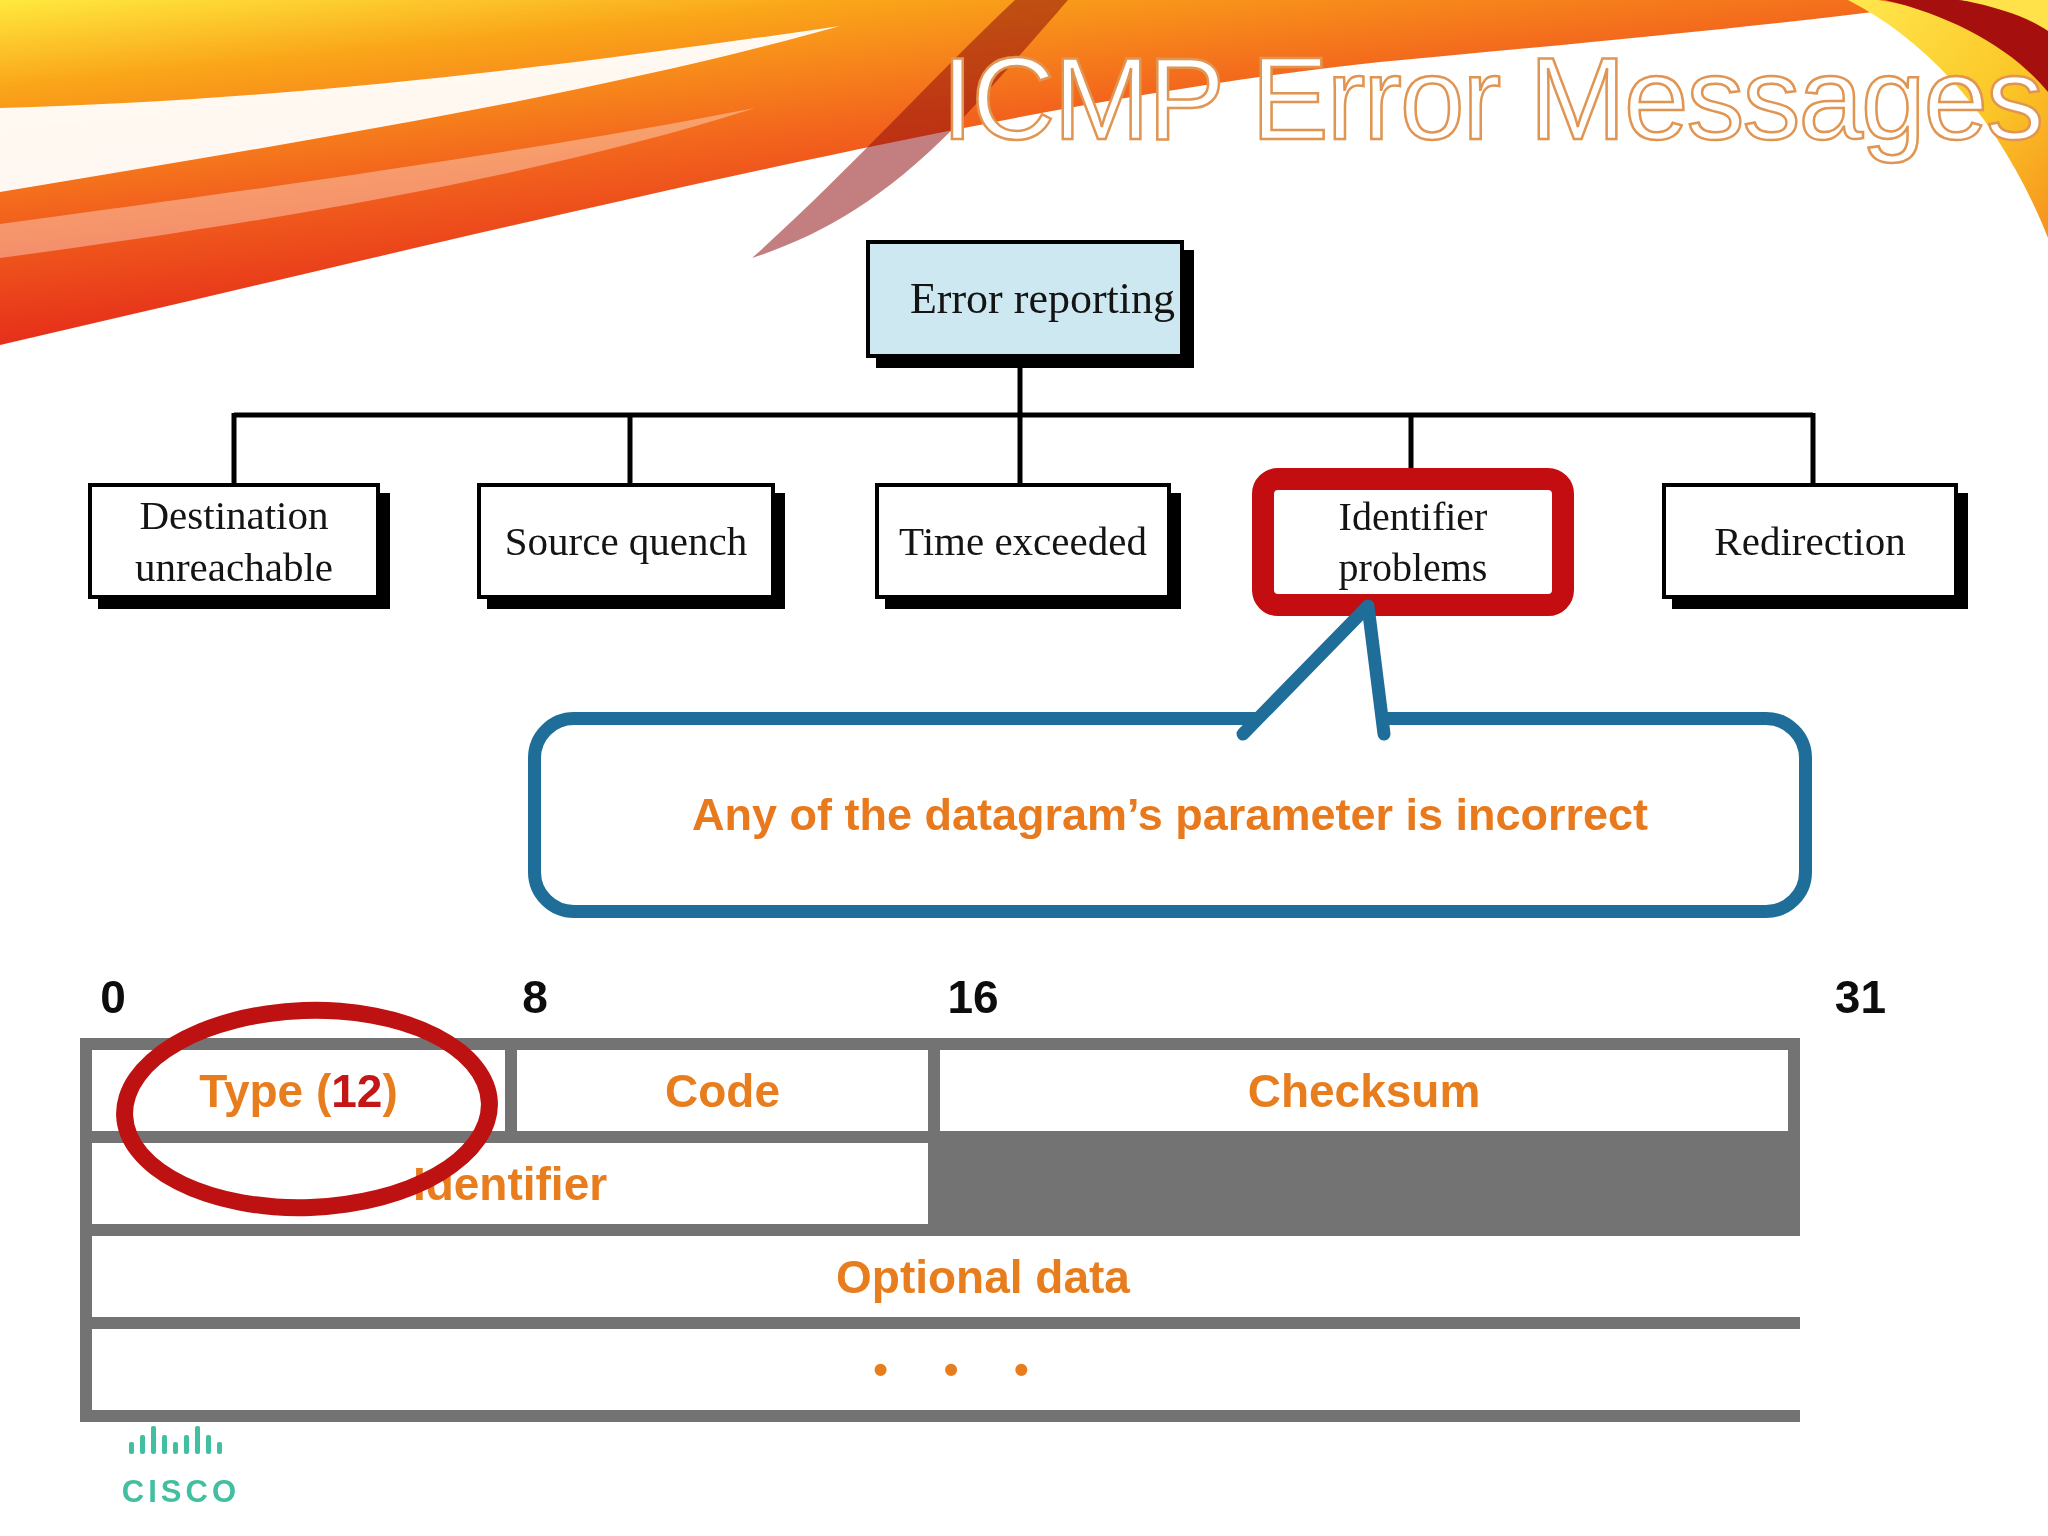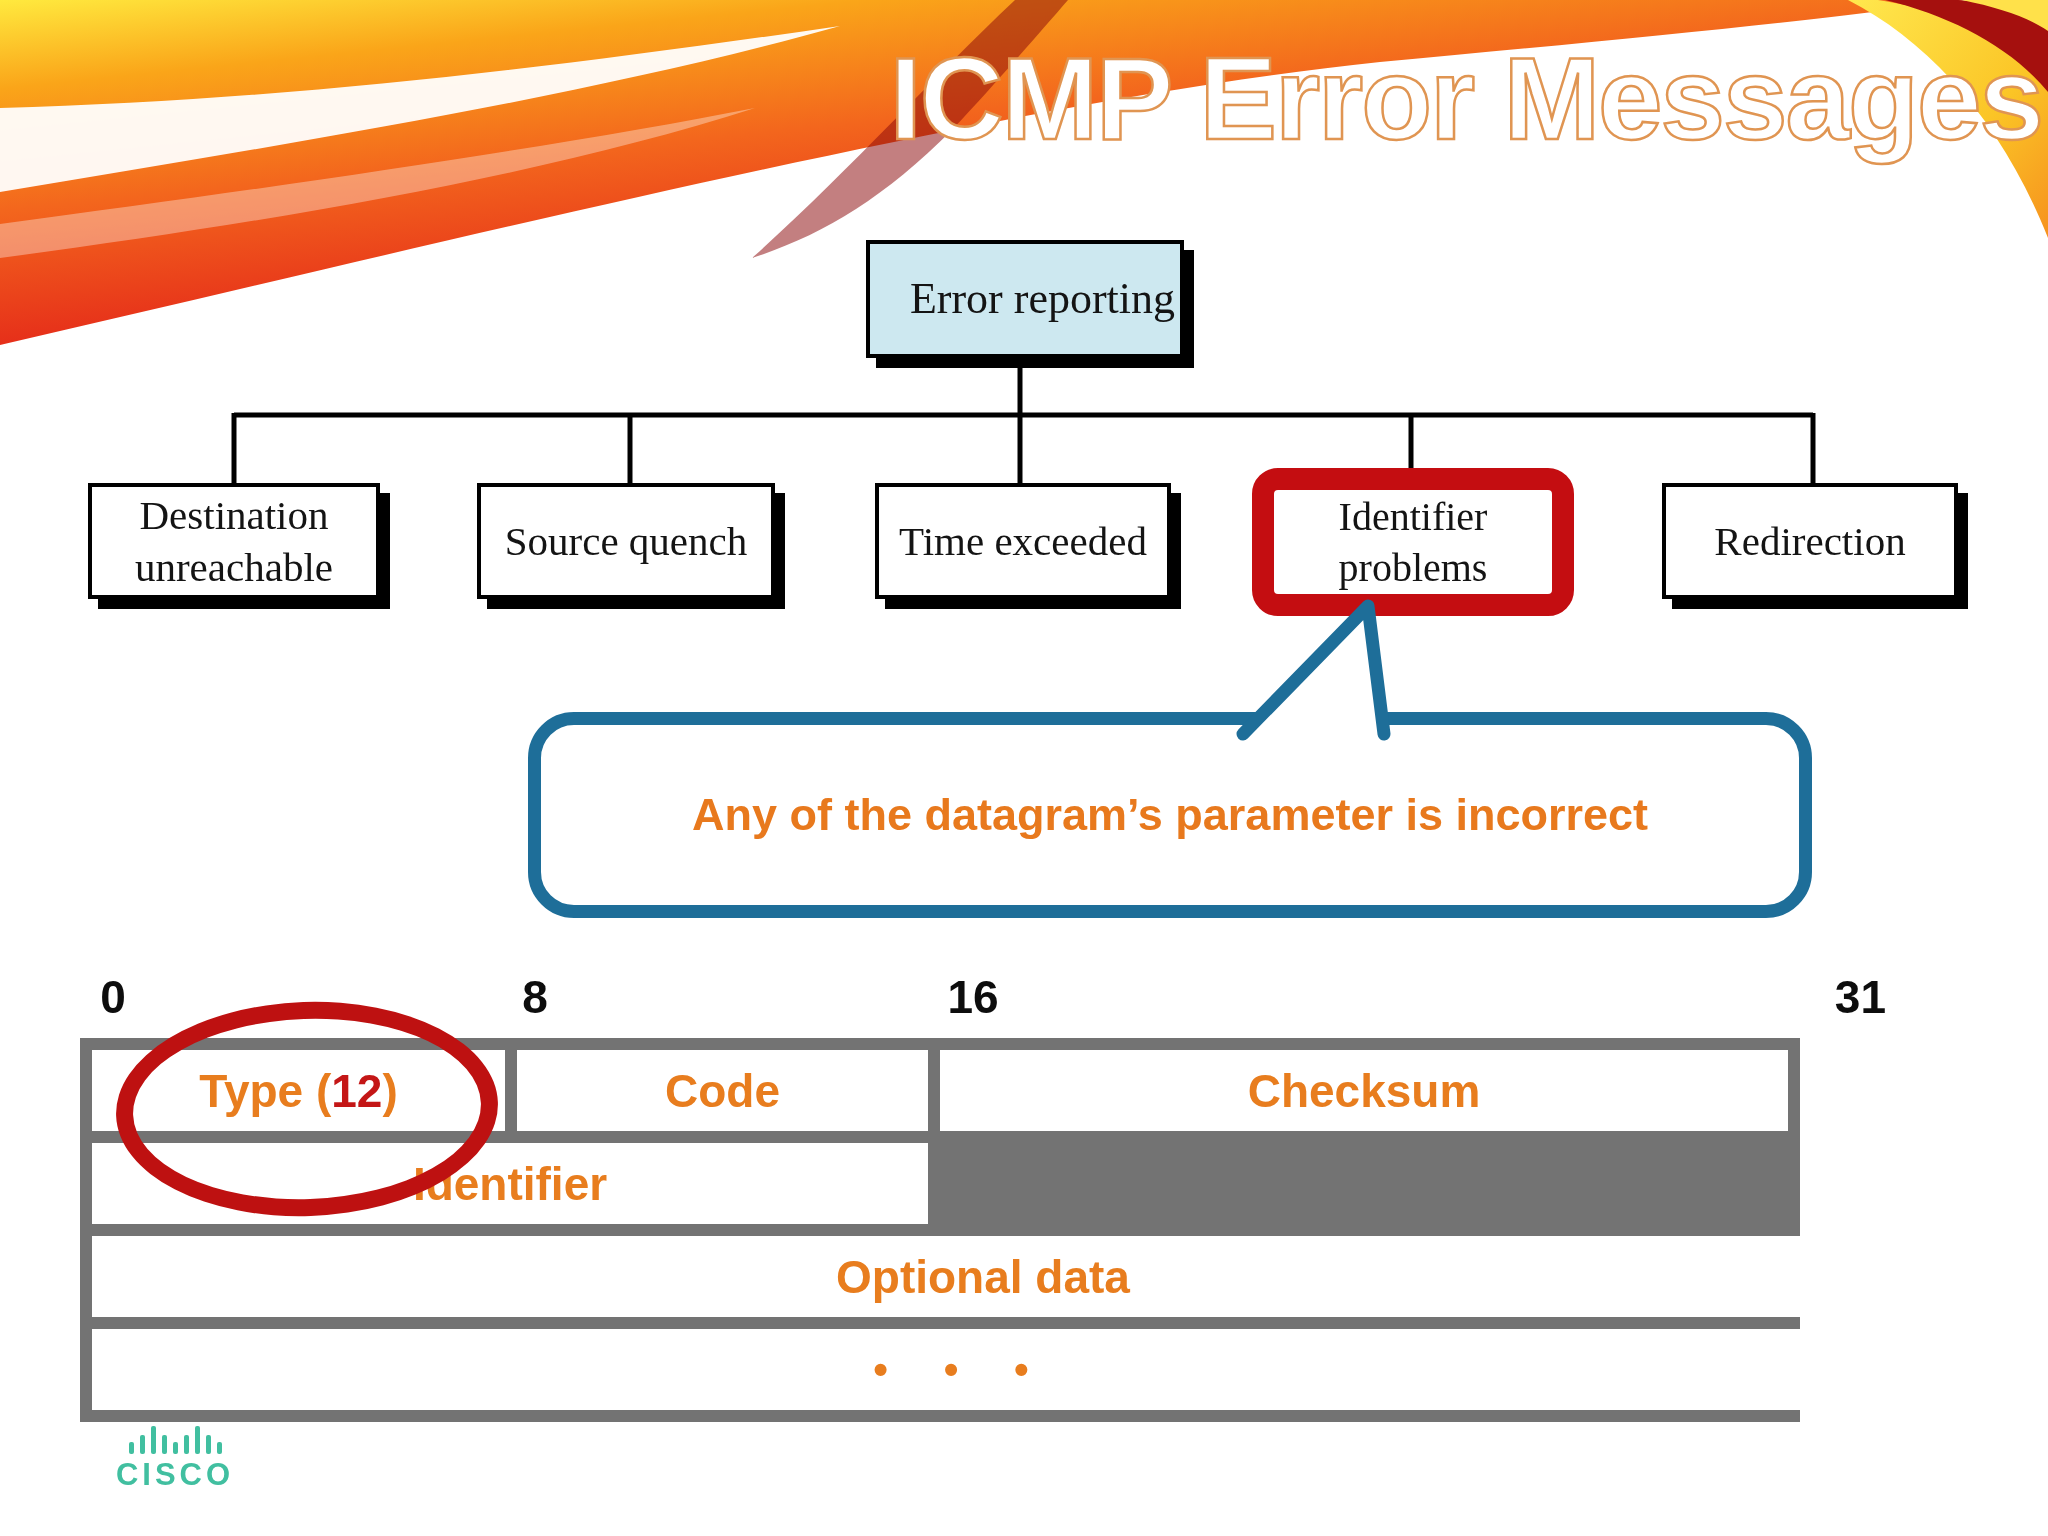--- a/index.html
+++ b/index.html
@@ -5,21 +5,21 @@
   html,body{margin:0;padding:0;background:#888;}
   .slide{
     position:relative;width:2048px;height:1536px;background:#ffffff;
     overflow:hidden;font-family:"Liberation Sans",sans-serif;
   }
   svg.overlay{position:absolute;left:0;top:0;pointer-events:none;}
 
   
   .slide-title{
     position:absolute;top:36px;right:6px;margin:0;
-    font-family:"Liberation Sans",sans-serif;font-weight:bold;
+    font-family:"Liberation Sans",sans-serif;font-weight:normal;
     font-size:116px;letter-spacing:-2px;line-height:1.1;
     color:#ffffff;-webkit-text-stroke:2.5px #E09552;
     text-stroke:2.5px #E09552;white-space:nowrap;z-index:3;
   }
 
   
   .tree-box{
     position:absolute;background:#ffffff;border:4px solid #000;
     box-shadow:10px 10px 0 #000;display:flex;align-items:center;justify-content:center;
     text-align:center;font-family:"Liberation Serif",serif;font-size:41px;
@@ -62,22 +62,22 @@
     position:absolute;left:116px;top:1002px;width:382px;height:214px;
     border:17px solid #BE1111;border-radius:50%;box-sizing:border-box;
     transform:rotate(-2deg);z-index:6;
   }
 
   
   .cisco{position:absolute;left:110px;top:1424px;z-index:6;width:130px;text-align:center;}
   .cisco-bars{display:flex;align-items:flex-end;justify-content:center;gap:6px;height:30px;}
   .cisco-bars i{display:block;width:5px;background:#41BFA0;border-radius:2px;}
   .cisco-text{
-    margin-top:3px;font-weight:bold;font-size:31px;letter-spacing:4px;
-    color:#41BFA0;font-family:"Liberation Sans",sans-serif;
+    margin-top:20px;font-weight:bold;font-size:31px;letter-spacing:4px;
+    color:#41BFA0;font-family:"Liberation Sans",sans-serif;text-align:right;
   }
 </style>
 </head>
 <body>
 
 <div class="slide">
 
   <svg class="overlay" width="2048" height="400" viewBox="0 0 2048 400">
     <defs>
       <linearGradient id="gWave" x1="0%" y1="0%" x2="70%" y2="120%">

